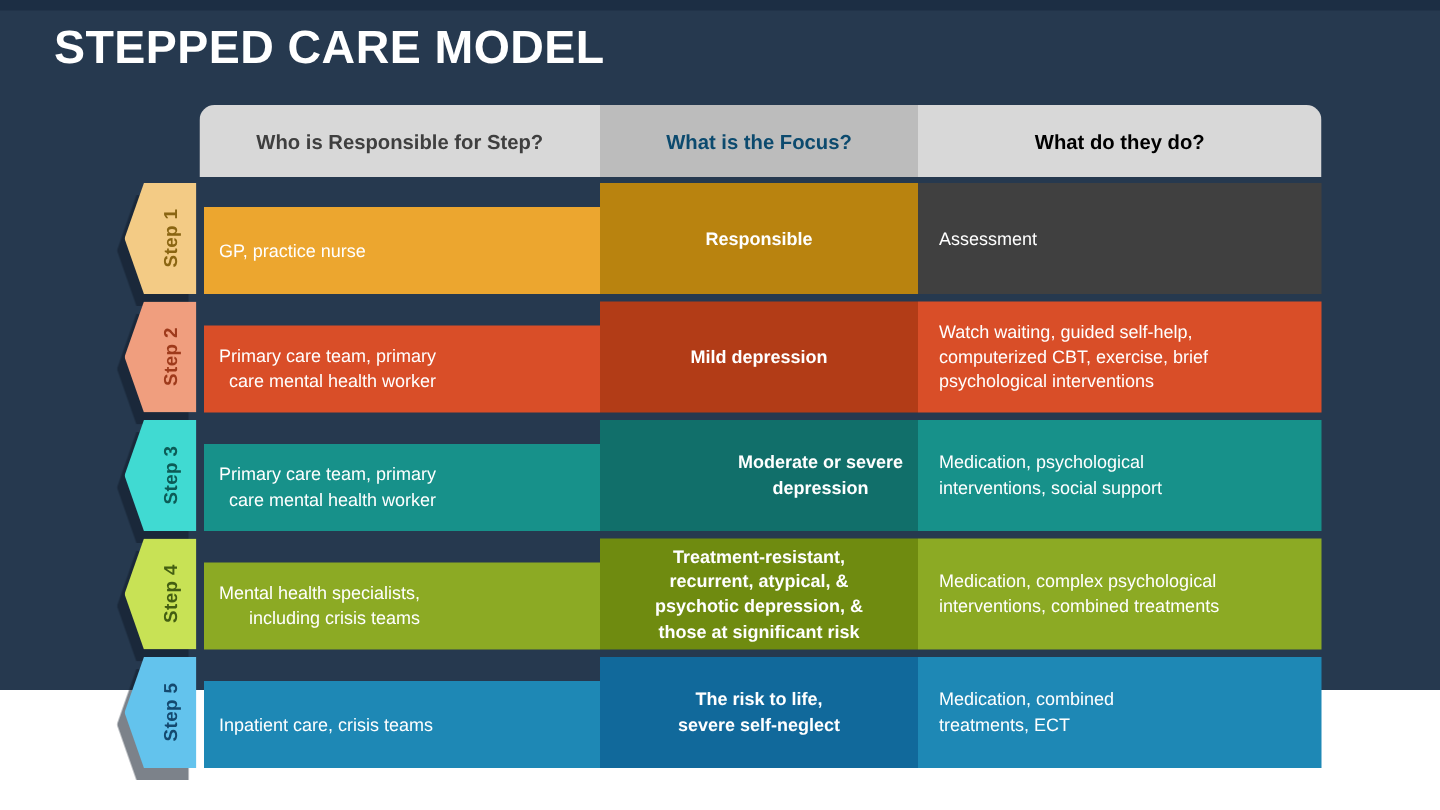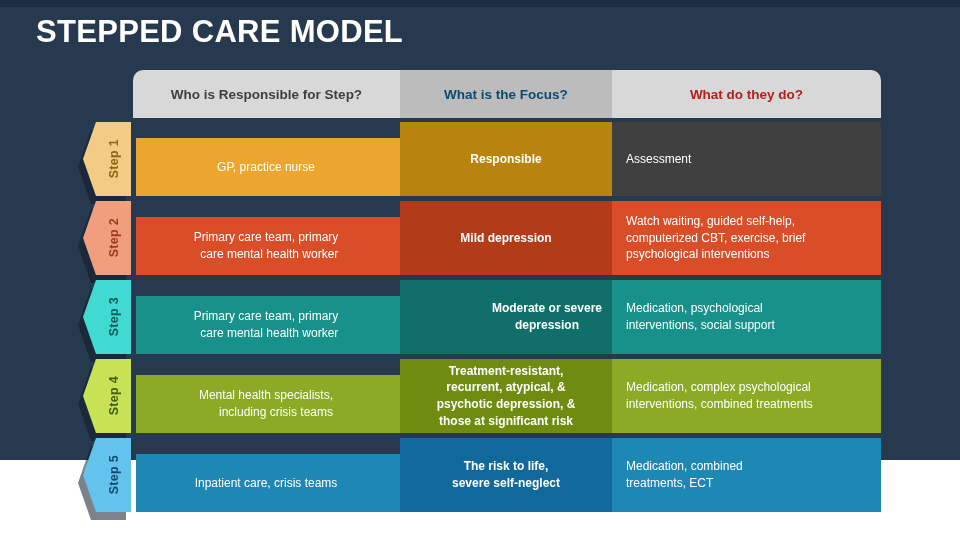--- a/index.html
+++ b/index.html
@@ -45,36 +45,36 @@
     display:flex; align-items:center; justify-content:center;
     padding-left:13px;
   }
   .step-label {
     writing-mode: vertical-rl; transform: rotate(180deg);
     font-weight:700; font-size:12.5px; letter-spacing:0.3px;
   }
 
   .cell { display:flex; align-items:center; color:#ffffff; font-size:12px; line-height:1.38; }
   .cell span { white-space:pre-line; }
-  .cell.who  { width:264px; justify-content:center;  text-align:right;  padding-right:14px; padding-left:10px;margin-top:16px; }
+  .cell.who  { width:264px; justify-content:flex-start;  text-align:right;  padding-right:14px; padding-left:10px;margin-top:16px; }
   .cell.focus{ width:212px; justify-content:center;    text-align:center; font-weight:700; padding:0 10px; }
   .cell.what { width:269px; justify-content:flex-start;text-align:left;   padding-left:14px; padding-right:10px; }
 </style>
 </head>
 <body>
 
 <div class="stage" style="background-color: rgb(38, 57, 79);">
   <div class="top-band" style="background-color: rgb(28, 46, 68);"></div>
 
   <h1 class="slide-title">STEPPED CARE MODEL</h1>
 
   <div class="thead">
     <div class="hcell h0" style="background-color: rgb(216, 216, 216); color: rgb(63, 63, 63);">Who is Responsible for Step?</div>
     <div class="hcell h1" style="background-color: rgb(188, 188, 188); color: #0c4a6e;">What is the Focus?</div>
-    <div class="hcell h2" style="background-color: rgb(216, 216, 216); color: #b91c1c;">What do they do?</div>
+    <div class="hcell h2" style="background-color: rgb(216, 216, 216); color: #000000;">What do they do?</div>
   </div>
 
   <div class="rows">
 
     <div class="row">
       <div class="chev-wrap">
         <div class="chev" style="background-color: rgb(243, 203, 133);">
           <span class="step-label" style="color: rgb(138, 101, 18);">Step 1</span>
         </div>
       </div>

